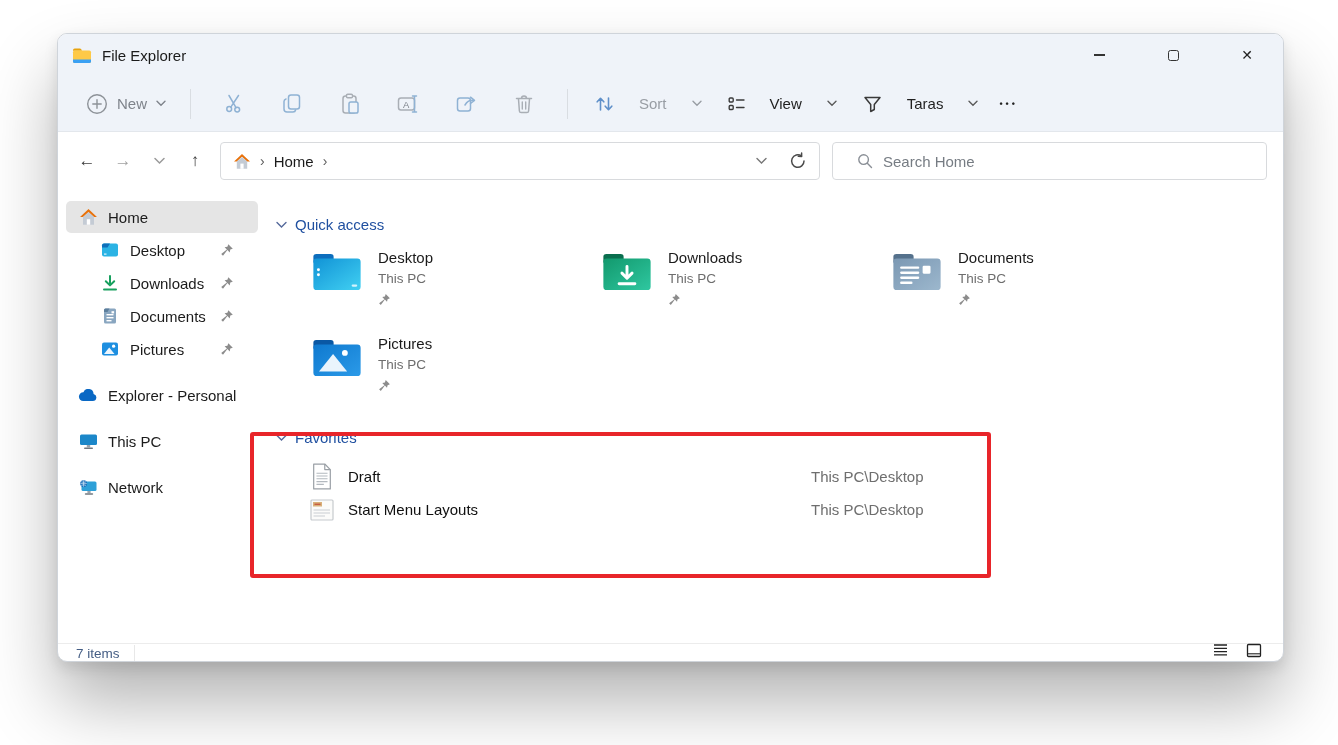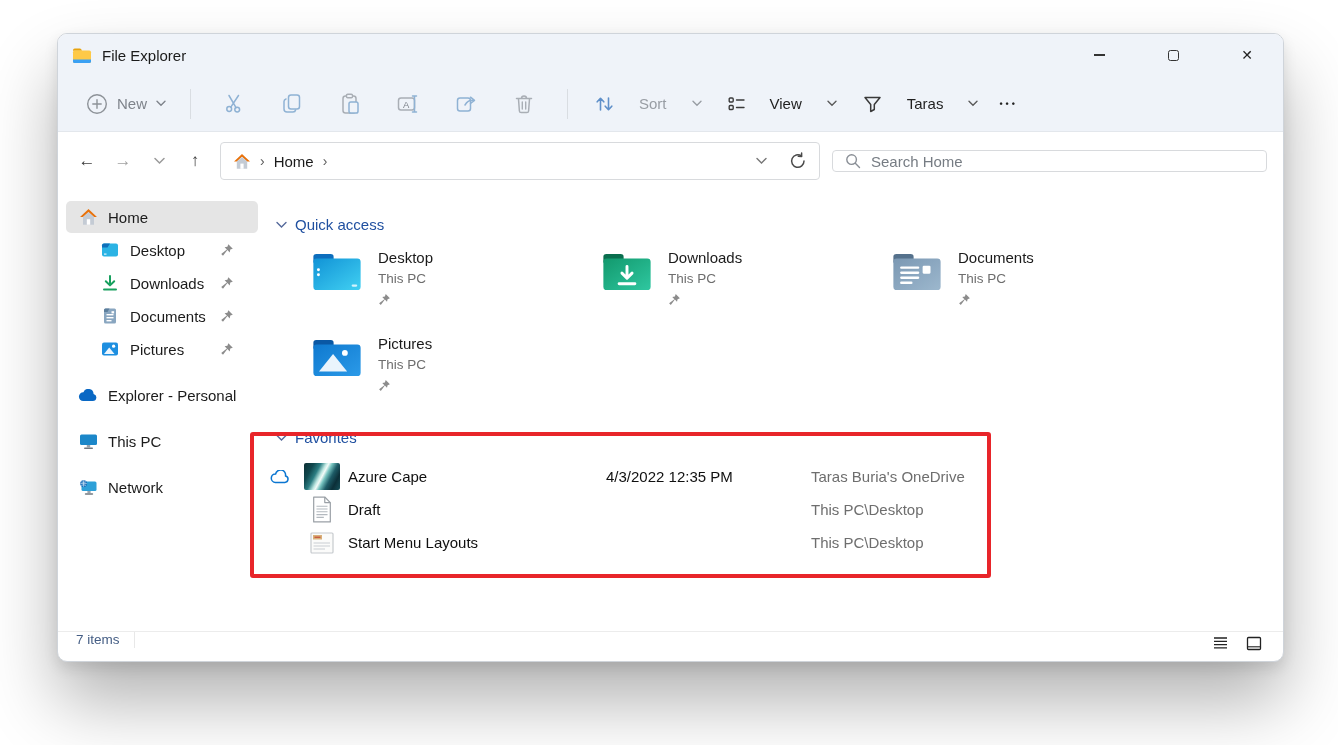--- a/index.html
+++ b/index.html
@@ -34,21 +34,21 @@
 
   
   .addressrow { height:58px; display:flex; align-items:center; padding:0 16px; background:#fff; flex:0 0 auto; }
   .nav { display:flex; align-items:center; gap:10px; margin-right:12px; }
   .nav-btn { width:26px; height:30px; display:flex; align-items:center; justify-content:center; font-size:17px; color:#3c3c3c; }
   .nav-btn.dim { color:#a2a2a2; }
   .addressbox { height:38px; border:1px solid #d8dadd; border-radius:4px; display:flex; align-items:center; padding:0 12px; width:600px; background:#fff; }
   .crumb-sep { color:#5c5c5c; font-size:14px; margin:0 9px; }
   .crumb { font-size:15px; color:#1b1b1b; }
   .abox-spacer { flex:1; }
-  .searchbox { height:22px; border:1px solid #d8dadd; border-radius:4px; display:flex; align-items:center; padding:0 12px; margin-left:12px; flex:1; background:#fff; }
+  .searchbox { height:38px; border:1px solid #d8dadd; border-radius:4px; display:flex; align-items:center; padding:0 24px; margin-left:12px; flex:1; background:#fff; }
   .searchbox input { border:none; outline:none; font-family:inherit; font-size:15px; color:#333; flex:1; margin-left:10px; background:transparent; }
   .searchbox input::placeholder { color:#767c83; }
 
   
   .bodyrow { flex:1; display:flex; min-height:0; }
   .sidebar { width:206px; padding:10px 4px 0 6px; flex:0 0 auto; }
   .s-item { height:32px; display:flex; align-items:center; border-radius:5px; padding:0 8px 0 12px; font-size:15px; color:#1b1b1b; margin:1px 2px; }
   .s-item.selected { background:#e5e5e5; }
   .s-item.child { padding-left:34px; }
   .s-ico { width:20px; height:20px; margin-right:10px; flex:0 0 auto; display:flex; align-items:center; justify-content:center; }
@@ -71,21 +71,21 @@
   .fav-row { display:grid; grid-template-columns:28px 48px 260px 205px 1fr; align-items:center; height:33px; font-size:15px; }
   .fav-cloud { display:flex; align-items:center; justify-content:flex-start; }
   .fav-icon { display:flex; align-items:center; justify-content:center; }
   .thumb { width:36px; height:27px; border-radius:2px;
     background:linear-gradient(118deg,#0d2e33 0%,#10484e 20%,#2b7d82 34%,#bfe8e2 45%,#f4fbf8 50%,#77c4c0 57%,#1d5b66 69%,#0c2f38 83%,#155059 100%); }
   .fav-name { color:#101010; padding-left:2px; }
   .fav-date { color:#101010; }
   .fav-loc { color:#6e6e6e; }
 
   
-  .statusbar { height:30px; border-top:1px solid #ececec; display:flex; align-items:flex-start; padding:0 16px 0 18px; flex:0 0 auto; }
+  .statusbar { height:18px; border-top:1px solid #ececec; display:flex; align-items:flex-end; padding:0 16px 0 18px; flex:0 0 auto; }
   .status-count { font-size:13.5px; color:#445d84; padding-right:14px; }
   .status-div { width:1px; height:16px; background:#e8e8e8; }
   .status-spacer { flex:1; }
   .status-ico { width:26px; height:22px; display:flex; align-items:center; justify-content:center; margin-left:8px; }
 
   
   .highlight-rect { position:absolute; left:250px; top:432px; width:741px; height:146px;
     border:4px solid #e8252a; border-radius:3px; z-index:40; pointer-events:none; }
 </style>
 </head>
@@ -471,33 +471,20 @@
       <div class="fav-section">
         <div class="section-header">
           <span class="sh-chev">
             <svg width="11" height="8" viewBox="0 0 11 8">
                 <path d="M1 1.5 L5.5 6 L10 1.5" fill="none" stroke="#55699b" stroke-width="1.4" stroke-linecap="round"></path>
               </svg>
           </span>
           <span>Favorites</span>
         </div>
         <div class="fav-rows">
-          <div class="fav-row">
-            <span class="fav-cloud">
-              <svg width="20" height="14" viewBox="0 0 20 14">
-                  <path d="M5.4 12.4 h9.4 a3.3 3.3 0 0 0 .7-6.5 A5 5 0 0 0 5.6 4 A3.9 3.9 0 0 0 5.4 12.4 Z" fill="none" stroke="#0b76d1" stroke-width="1.5" stroke-linejoin="round"></path>
-                </svg>
-            </span>
-            <span class="fav-icon">
-                <span class="thumb"></span>
-              </span>
-            <span class="fav-name">Azure Cape</span>
-            <span class="fav-date">4/3/2022 12:35 PM</span>
-            <span class="fav-loc">Taras Buria's OneDrive</span>
-          </div>
           <div class="fav-row">
             <span class="fav-cloud"></span>
             <span class="fav-icon">
               <svg width="24" height="29" viewBox="0 0 26 30">
                   <path d="M4 1.5 H16 L22 7.5 V28.5 H4 Z" fill="#fff" stroke="#9aa0a6" stroke-width="1.3" stroke-linejoin="round"></path>
                   <path d="M16 1.5 V7.5 H22" fill="none" stroke="#9aa0a6" stroke-width="1.3" stroke-linejoin="round"></path>
                   <g stroke="#b3b9bf" stroke-width="1.2">
                     <path d="M7 11.5 H19 M7 14.5 H19 M7 17.5 H19 M7 20.5 H19 M7 23.5 H15"></path>
                   </g>
                 </svg>

